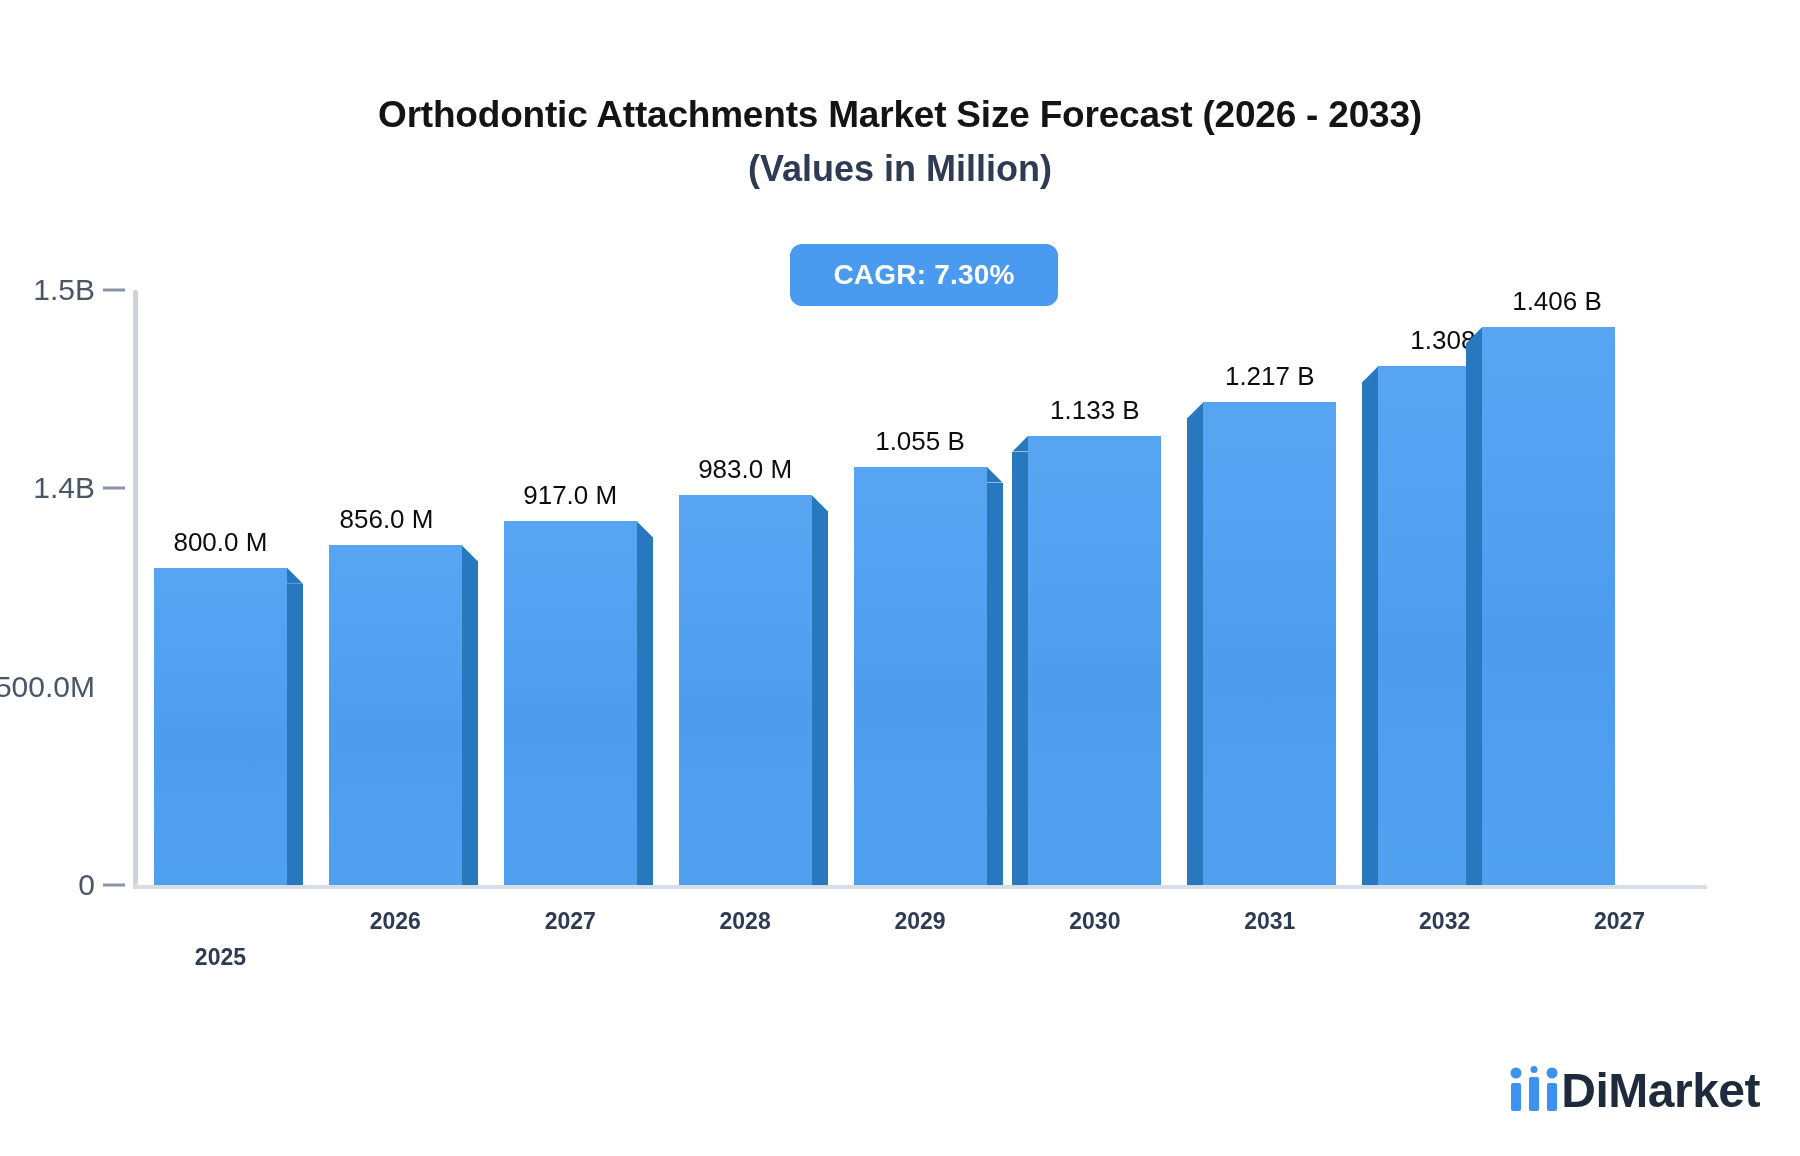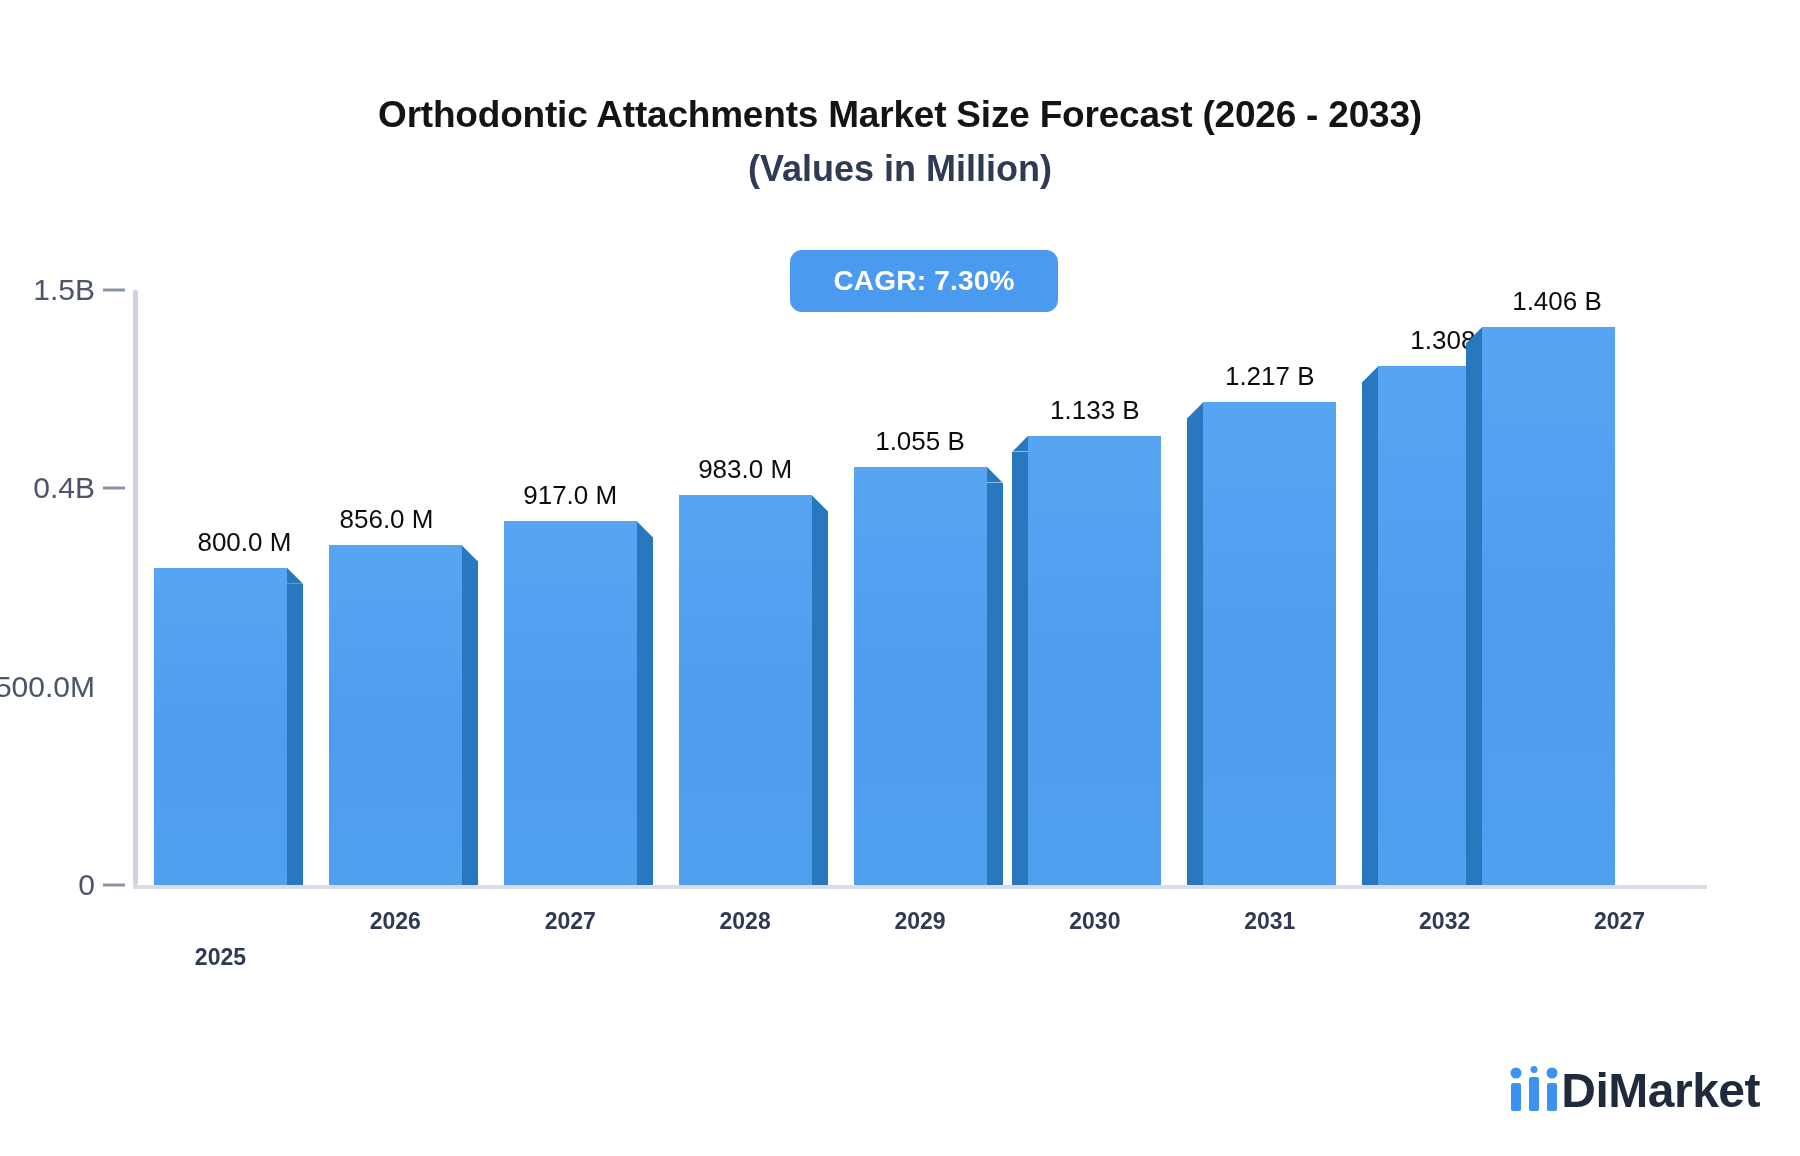--- a/index.html
+++ b/index.html
@@ -44,21 +44,21 @@
     font-size: 36px;
     font-weight: bold;
     color: #2f3b52;
     white-space: nowrap;
   }
 
   
   .cagr-badge {
     position: absolute;
     left: 790px;
-    top: 250px;
+    top: 244px;
     width: 268px;
     height: 62px;
     border-radius: 12px;
     background: #4a9bf0;
     display: flex;
     align-items: center;
     justify-content: center;
     box-sizing: border-box;
   }
   .cagr-badge-text {
@@ -198,33 +198,33 @@
 
   <div class="axis-y-line"></div>
   <div class="axis-x-line"></div>
 
   <div id="y-ticks">
       <div class="y-tick-wrap" style="top: 290px;">
         <div class="y-tick-label">1.5B</div>
         <div class="y-tick-dash"></div>
       </div>
       <div class="y-tick-wrap" style="top: 488.333px;">
-        <div class="y-tick-label">0.4B</div>
+        <div class="y-tick-label">1.4B</div>
         <div class="y-tick-dash"></div>
       </div>
       <div class="y-tick-wrap" style="top: 686.667px;">
         <div class="y-tick-label">500.0M</div>
       </div>
       <div class="y-tick-wrap" style="top: 885px;">
         <div class="y-tick-label">0</div>
         <div class="y-tick-dash"></div>
       </div>
     </div>
   <div id="plot">
-      <div class="bar-group" style="left: 20.9444px; width: 133px; height: 317.333px; padding-left: 48px;">
+      <div class="bar-group" style="left: 20.9444px; width: 133px; height: 317.333px;">
         <div class="bar-face" style="width: 133px; height: 317.333px;"></div>
         <div class="bar-side" style="width: 16px; height: 301.333px; background: rgb(40, 120, 192); left: 133px;"></div>
         <div class="bar-cap" style="width: 16px; height: 16px; bottom: 301.333px; background: rgb(40, 120, 192); left: 133px; clip-path: polygon(0px 0px, 100% 100%, 0px 100%);"></div>
         <div class="bar-value-label">800.0 M</div>
       </div>
       <div class="bar-group" style="left: 196px; width: 115px; height: 339.547px;">
         <div class="bar-face" style="width: 133px; height: 339.547px;"></div>
         <div class="bar-side" style="width: 16px; height: 323.547px; background: rgb(40, 120, 192); left: 133px;"></div>
         <div class="bar-cap" style="width: 16px; height: 16px; bottom: 323.547px; background: rgb(40, 120, 192); left: 133px; clip-path: polygon(0px 0px, 100% 100%, 0px 100%);"></div>
         <div class="bar-value-label">856.0 M</div>

